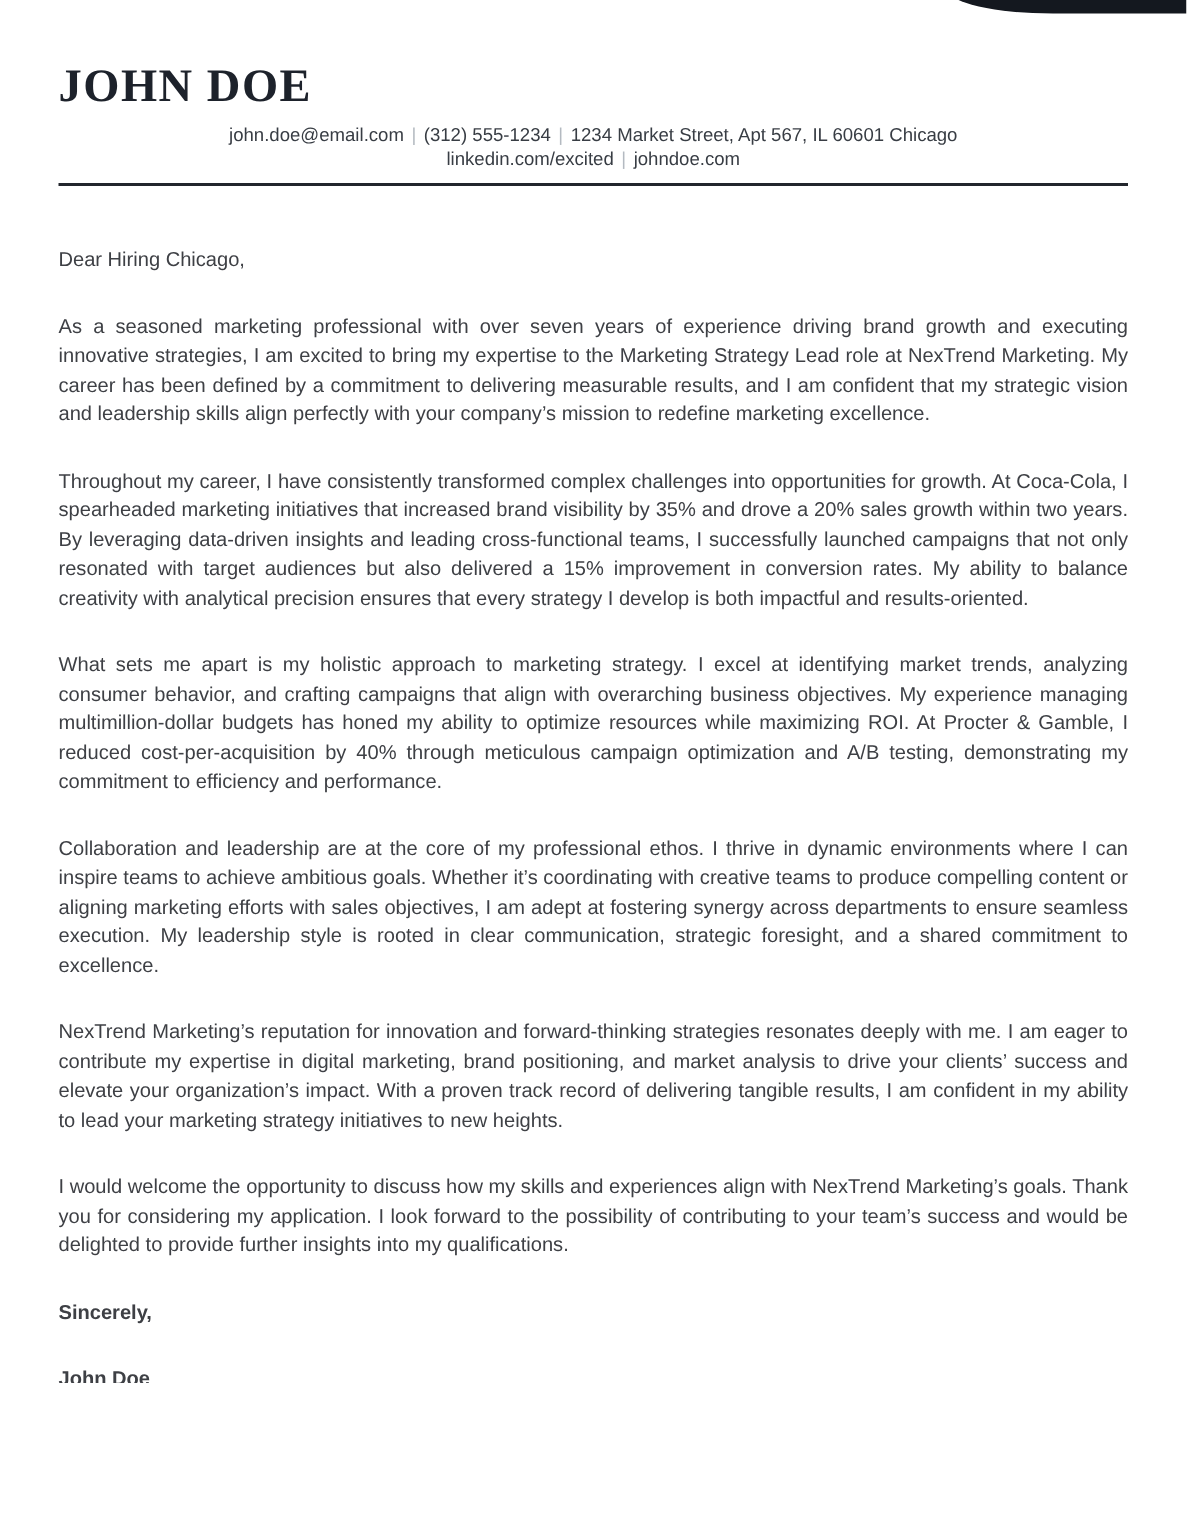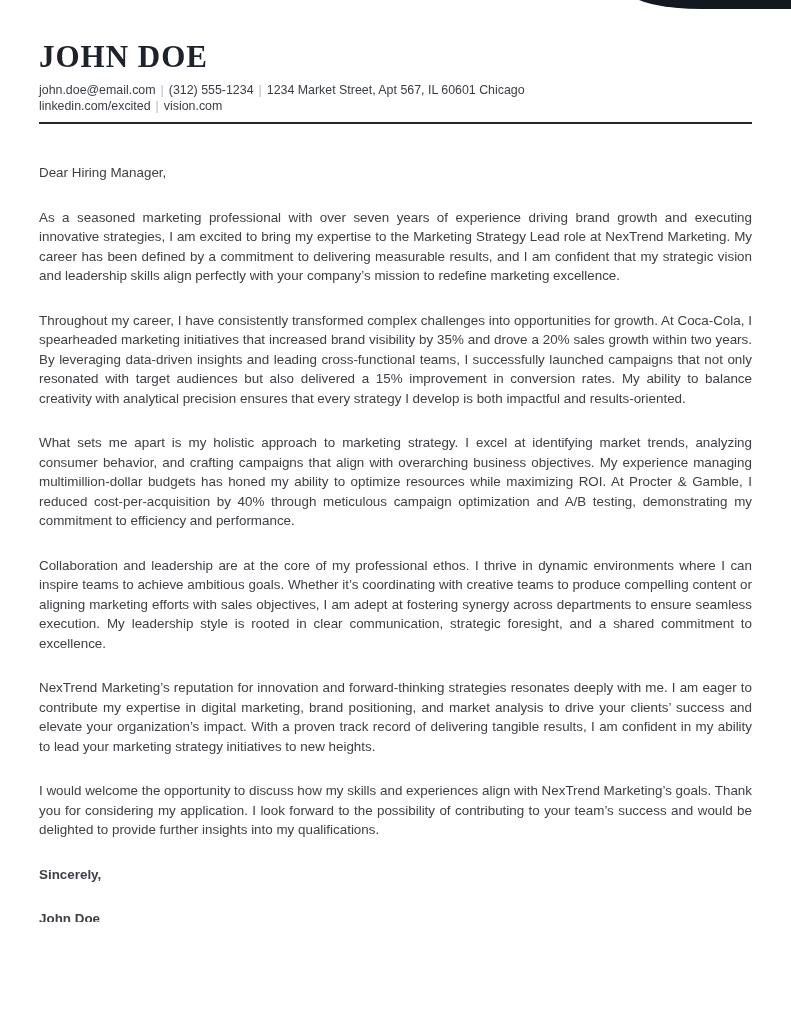--- a/index.html
+++ b/index.html
@@ -35,20 +35,21 @@
     font-size: 31px;
     line-height: 1.04;
     letter-spacing: 1px;
     color: #1d222b;
   }
   .contact-line {
     font-size: 12.4px;
     line-height: 16px;
     color: #383d44;
     white-space: nowrap;
+    text-align: center;
   }
   .sep {
     color: #b4bac1;
     padding: 0 5px;
   }
   .divider {
     border: none;
     border-top: 2px solid #22262d;
     margin: 8px 39px 0 39px;
   }
@@ -77,28 +78,28 @@
   <div class="top-accent"></div>
 
   <header class="header">
     <h1 class="name">JOHN DOE</h1>
 
     <div class="contact-line">
       <span>john.doe@email.com</span><span class="sep">|</span><span>(312) 555-1234</span><span class="sep">|</span><span>1234 Market Street, Apt 567, IL 60601 Chicago</span>
     </div>
 
     <div class="contact-line">
-      <span>linkedin.com/excited</span><span class="sep">|</span><span>vision.com</span>
+      <span>linkedin.com/excited</span><span class="sep">|</span><span>johndoe.com</span>
     </div>
   </header>
 
   <hr class="divider">
 
   <main class="letter">
-    <p class="salutation">Dear Hiring Manager,</p>
+    <p class="salutation">Dear Hiring Chicago,</p>
 
     <p class="body-para">As a seasoned marketing professional with over seven years of experience driving brand growth and executing innovative strategies, I am excited to bring my expertise to the Marketing Strategy Lead role at NexTrend Marketing. My career has been defined by a commitment to delivering measurable results, and I am confident that my strategic vision and leadership skills align perfectly with your company’s mission to redefine marketing excellence.</p>
     <p class="body-para">Throughout my career, I have consistently transformed complex challenges into opportunities for growth. At Coca-Cola, I spearheaded marketing initiatives that increased brand visibility by 35% and drove a 20% sales growth within two years. By leveraging data-driven insights and leading cross-functional teams, I successfully launched campaigns that not only resonated with target audiences but also delivered a 15% improvement in conversion rates. My ability to balance creativity with analytical precision ensures that every strategy I develop is both impactful and results-oriented.</p>
     <p class="body-para">What sets me apart is my holistic approach to marketing strategy. I excel at identifying market trends, analyzing consumer behavior, and crafting campaigns that align with overarching business objectives. My experience managing multimillion-dollar budgets has honed my ability to optimize resources while maximizing ROI. At Procter &amp; Gamble, I reduced cost-per-acquisition by 40% through meticulous campaign optimization and A/B testing, demonstrating my commitment to efficiency and performance.</p>
     <p class="body-para">Collaboration and leadership are at the core of my professional ethos. I thrive in dynamic environments where I can inspire teams to achieve ambitious goals. Whether it’s coordinating with creative teams to produce compelling content or aligning marketing efforts with sales objectives, I am adept at fostering synergy across departments to ensure seamless execution. My leadership style is rooted in clear communication, strategic foresight, and a shared commitment to excellence.</p>
     <p class="body-para">NexTrend Marketing’s reputation for innovation and forward-thinking strategies resonates deeply with me. I am eager to contribute my expertise in digital marketing, brand positioning, and market analysis to drive your clients’ success and elevate your organization’s impact. With a proven track record of delivering tangible results, I am confident in my ability to lead your marketing strategy initiatives to new heights.</p>
     <p class="body-para">I would welcome the opportunity to discuss how my skills and experiences align with NexTrend Marketing’s goals. Thank you for considering my application. I look forward to the possibility of contributing to your team’s success and would be delighted to provide further insights into my qualifications.</p>
 
     <p class="signoff-line">Sincerely,</p>
     <p class="signoff-line">John Doe</p>

